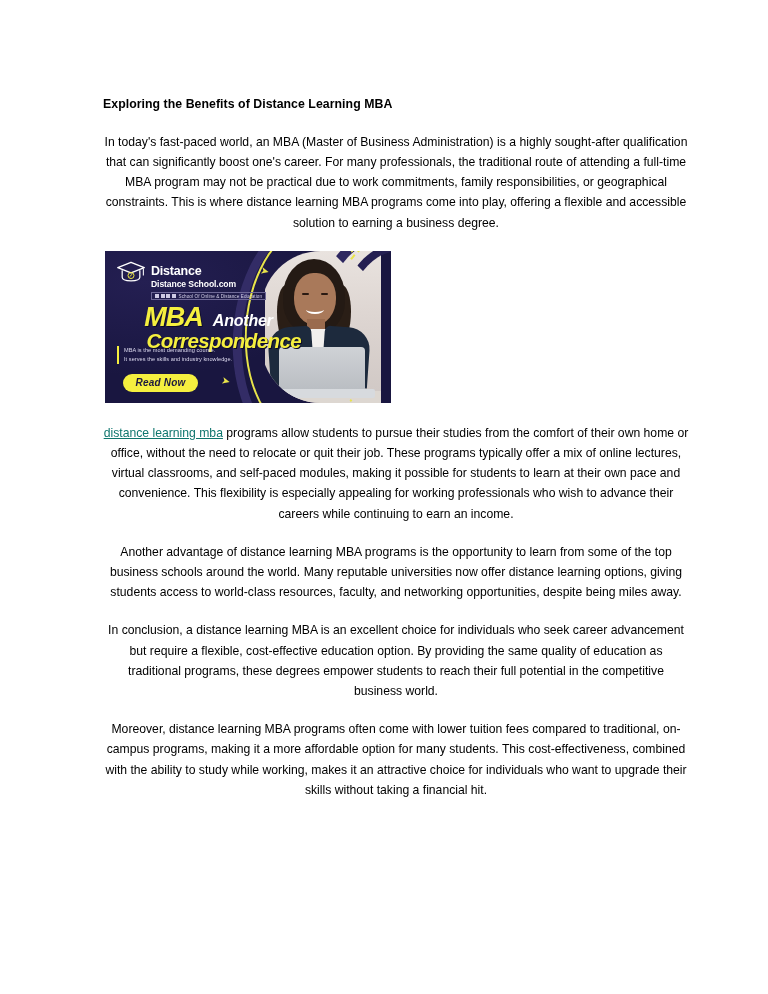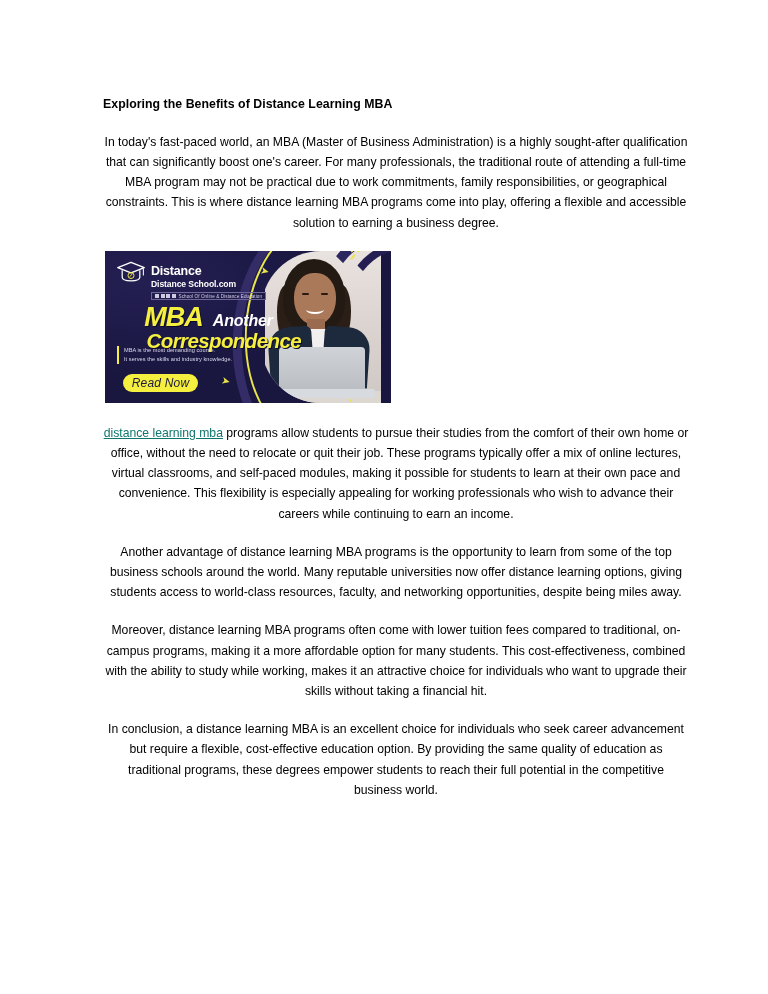--- a/index.html
+++ b/index.html
@@ -374,22 +374,22 @@
     top: 123px;
     width: 75px;
     height: 18px;
     background: #f5ef3f;
     border-radius: 9px;
     display: flex;
     align-items: center;
     justify-content: center;
   }
   .cta span {
-    font-size: 12px;
-    font-weight: normal;
+    font-size: 10px;
+    font-weight: bold;
     font-style: italic;
     color: #1c1840;
     letter-spacing: 0.2px;
   }
 </style>
 </head>
 <body>
 
 <div class="page">
   <div class="content">
@@ -474,18 +474,18 @@
         <div class="cta">
           <span>Read Now</span>
         </div>
       </div>
     </div>
 
     <p class="para"><a class="inline-link" href="#">distance learning mba</a><span> programs allow students to pursue their studies from the comfort of their own home or office, without the need to relocate or quit their job. These programs typically offer a mix of online lectures, virtual classrooms, and self-paced modules, making it possible for students to learn at their own pace and convenience. This flexibility is especially appealing for working professionals who wish to advance their careers while continuing to earn an income.</span></p>
 
     <p class="para">Another advantage of distance learning MBA programs is the opportunity to learn from some of the top business schools around the world. Many reputable universities now offer distance learning options, giving students access to world-class resources, faculty, and networking opportunities, despite being miles away.</p>
 
+    <p class="para">In conclusion, a distance learning MBA is an excellent choice for individuals who seek career advancement but require a flexible, cost-effective education option. By providing the same quality of education as traditional programs, these degrees empower students to reach their full potential in the competitive business world.</p>
+
     <p class="para">Moreover, distance learning MBA programs often come with lower tuition fees compared to traditional, on-campus programs, making it a more affordable option for many students. This cost-effectiveness, combined with the ability to study while working, makes it an attractive choice for individuals who want to upgrade their skills without taking a financial hit.</p>
-
-    <p class="para">In conclusion, a distance learning MBA is an excellent choice for individuals who seek career advancement but require a flexible, cost-effective education option. By providing the same quality of education as traditional programs, these degrees empower students to reach their full potential in the competitive business world.</p>
 
   </div>
 </div>
 
 </body></html>

